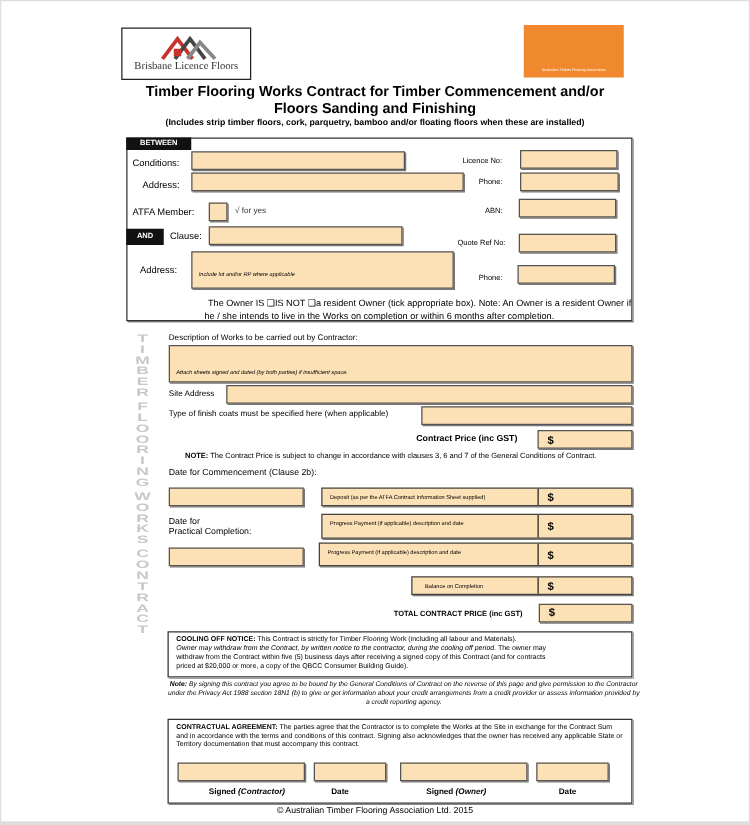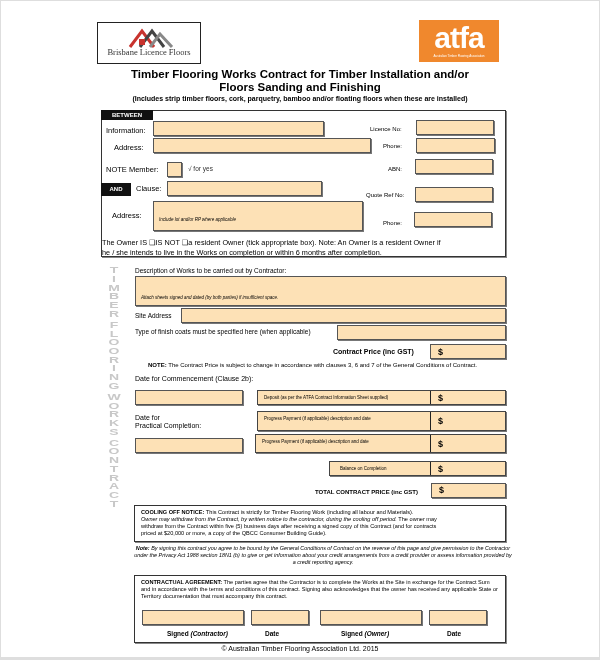--- a/index.html
+++ b/index.html
@@ -34,62 +34,61 @@
 <div class="abs logo-btf">
   <svg class="abs" style="left:30px;top:4px" width="46" height="22">
     <polyline points="2,20 14,4 26,20" fill="none" stroke="#c8332e" stroke-width="3"></polyline>
     <polyline points="12,20 24,4 36,20" fill="none" stroke="#444" stroke-width="3"></polyline>
     <polyline points="22,20 32,7 44,20" fill="none" stroke="#888" stroke-width="3"></polyline>
     <rect x="11" y="12" width="6" height="6" fill="#c8332e"></rect>
   </svg>
   <div class="name">Brisbane Licence Floors</div>
 </div>
 <div class="abs logo-atfa">
-  <div class="word">atfa</div>
   <div class="tag">Australian Timber Flooring Association</div>
 </div>
 
-<div class="abs title" style="top:68px">Timber Flooring Works Contract for Timber Installation and/or</div>
+<div class="abs title" style="top:68px">Timber Flooring Works Contract for Timber Commencement and/or</div>
 <div class="abs title" style="top:81px">Floors Sanding and Finishing</div>
 <div class="abs subtitle" style="top:95px">(Includes strip timber floors, cork, parquetry, bamboo and/or floating floors when these are installed)</div>
 
 <div class="box" style="left:101px;top:110px;width:405px;height:147px"></div>
 <div class="tag-black" style="left:101px;top:110px;width:44px;text-align:center">BETWEEN</div>
 
-<div class="lbl" style="left:106px;top:126px">Information:</div>
+<div class="lbl" style="left:106px;top:126px">Conditions:</div>
 <div class="fld" style="left:153px;top:121px;width:171px;height:15px"></div>
 <div class="lbl" style="left:370px;top:126px;font-size:6px">Licence No:</div>
 <div class="fld" style="left:416px;top:120px;width:78px;height:15px"></div>
 
 <div class="lbl" style="left:114px;top:143px">Address:</div>
 <div class="fld" style="left:153px;top:138px;width:218px;height:15px"></div>
 <div class="lbl" style="left:383px;top:143px;font-size:6px">Phone:</div>
 <div class="fld" style="left:416px;top:138px;width:79px;height:15px"></div>
 
-<div class="lbl" style="left:106px;top:165px">NOTE Member:</div>
+<div class="lbl" style="left:106px;top:165px">ATFA Member:</div>
 <div class="fld" style="left:167px;top:162px;width:15px;height:15px"></div>
 <div class="lbl" style="left:188px;top:165px;font-size:6.5px;color:#333">√ for yes</div>
 <div class="lbl" style="left:388px;top:166px;font-size:6px">ABN:</div>
 <div class="fld" style="left:415px;top:159px;width:78px;height:15px"></div>
 
 <div class="tag-black" style="left:101px;top:183px;width:22px;height:11px;text-align:center;line-height:11px;padding:1px 4px">AND</div>
 <div class="lbl" style="left:136px;top:184px">Clause:</div>
 <div class="fld" style="left:167px;top:181px;width:155px;height:15px"></div>
 <div class="lbl" style="left:366px;top:192px;font-size:6px">Quote Ref No:</div>
 <div class="fld" style="left:415px;top:187px;width:78px;height:15px"></div>
 
 <div class="lbl" style="left:112px;top:211px">Address:</div>
 <div class="fld" style="left:153px;top:201px;width:210px;height:30px">
   <div class="abs" style="left:5px;top:15px;font-size:4.5px;font-style:italic;white-space:nowrap">Include lot and/or RP where applicable</div>
 </div>
 <div class="lbl" style="left:383px;top:220px;font-size:6px">Phone:</div>
 <div class="fld" style="left:414px;top:212px;width:78px;height:15px"></div>
 
-<div class="abs" style="left:102px;top:238px;width:403px;text-align:left;font-size:7.3px;white-space:nowrap">The Owner IS ❑IS NOT ❑a resident Owner (tick appropriate box). Note: An Owner is a resident Owner if</div>
-<div class="abs" style="left:102px;top:248px;width:403px;height:8px;overflow:hidden;font-size:7.3px;white-space:nowrap">he / she intends to live in the Works on completion or within 6 months after completion.</div>
+<div class="abs" style="left:102px;top:238px;width:403px;text-align:right;font-size:7.3px;white-space:nowrap">The Owner IS ❑IS NOT ❑a resident Owner (tick appropriate box). Note: An Owner is a resident Owner if</div>
+<div class="abs" style="left:102px;top:248px;width:403px;height:8px;overflow:hidden;text-align:center;font-size:7.3px;white-space:nowrap">he / she intends to live in the Works on completion or within 6 months after completion.</div>
 
 <div class="vert" id="vert" style="transform: scaleY(0.62); transform-origin: center top;">
     <span>T</span>
     <span>I</span>
     <span>M</span>
     <span>B</span>
     <span>E</span>
     <span>R</span>
     <span style="height: 4px;">&nbsp;</span>
     <span>F</span>

